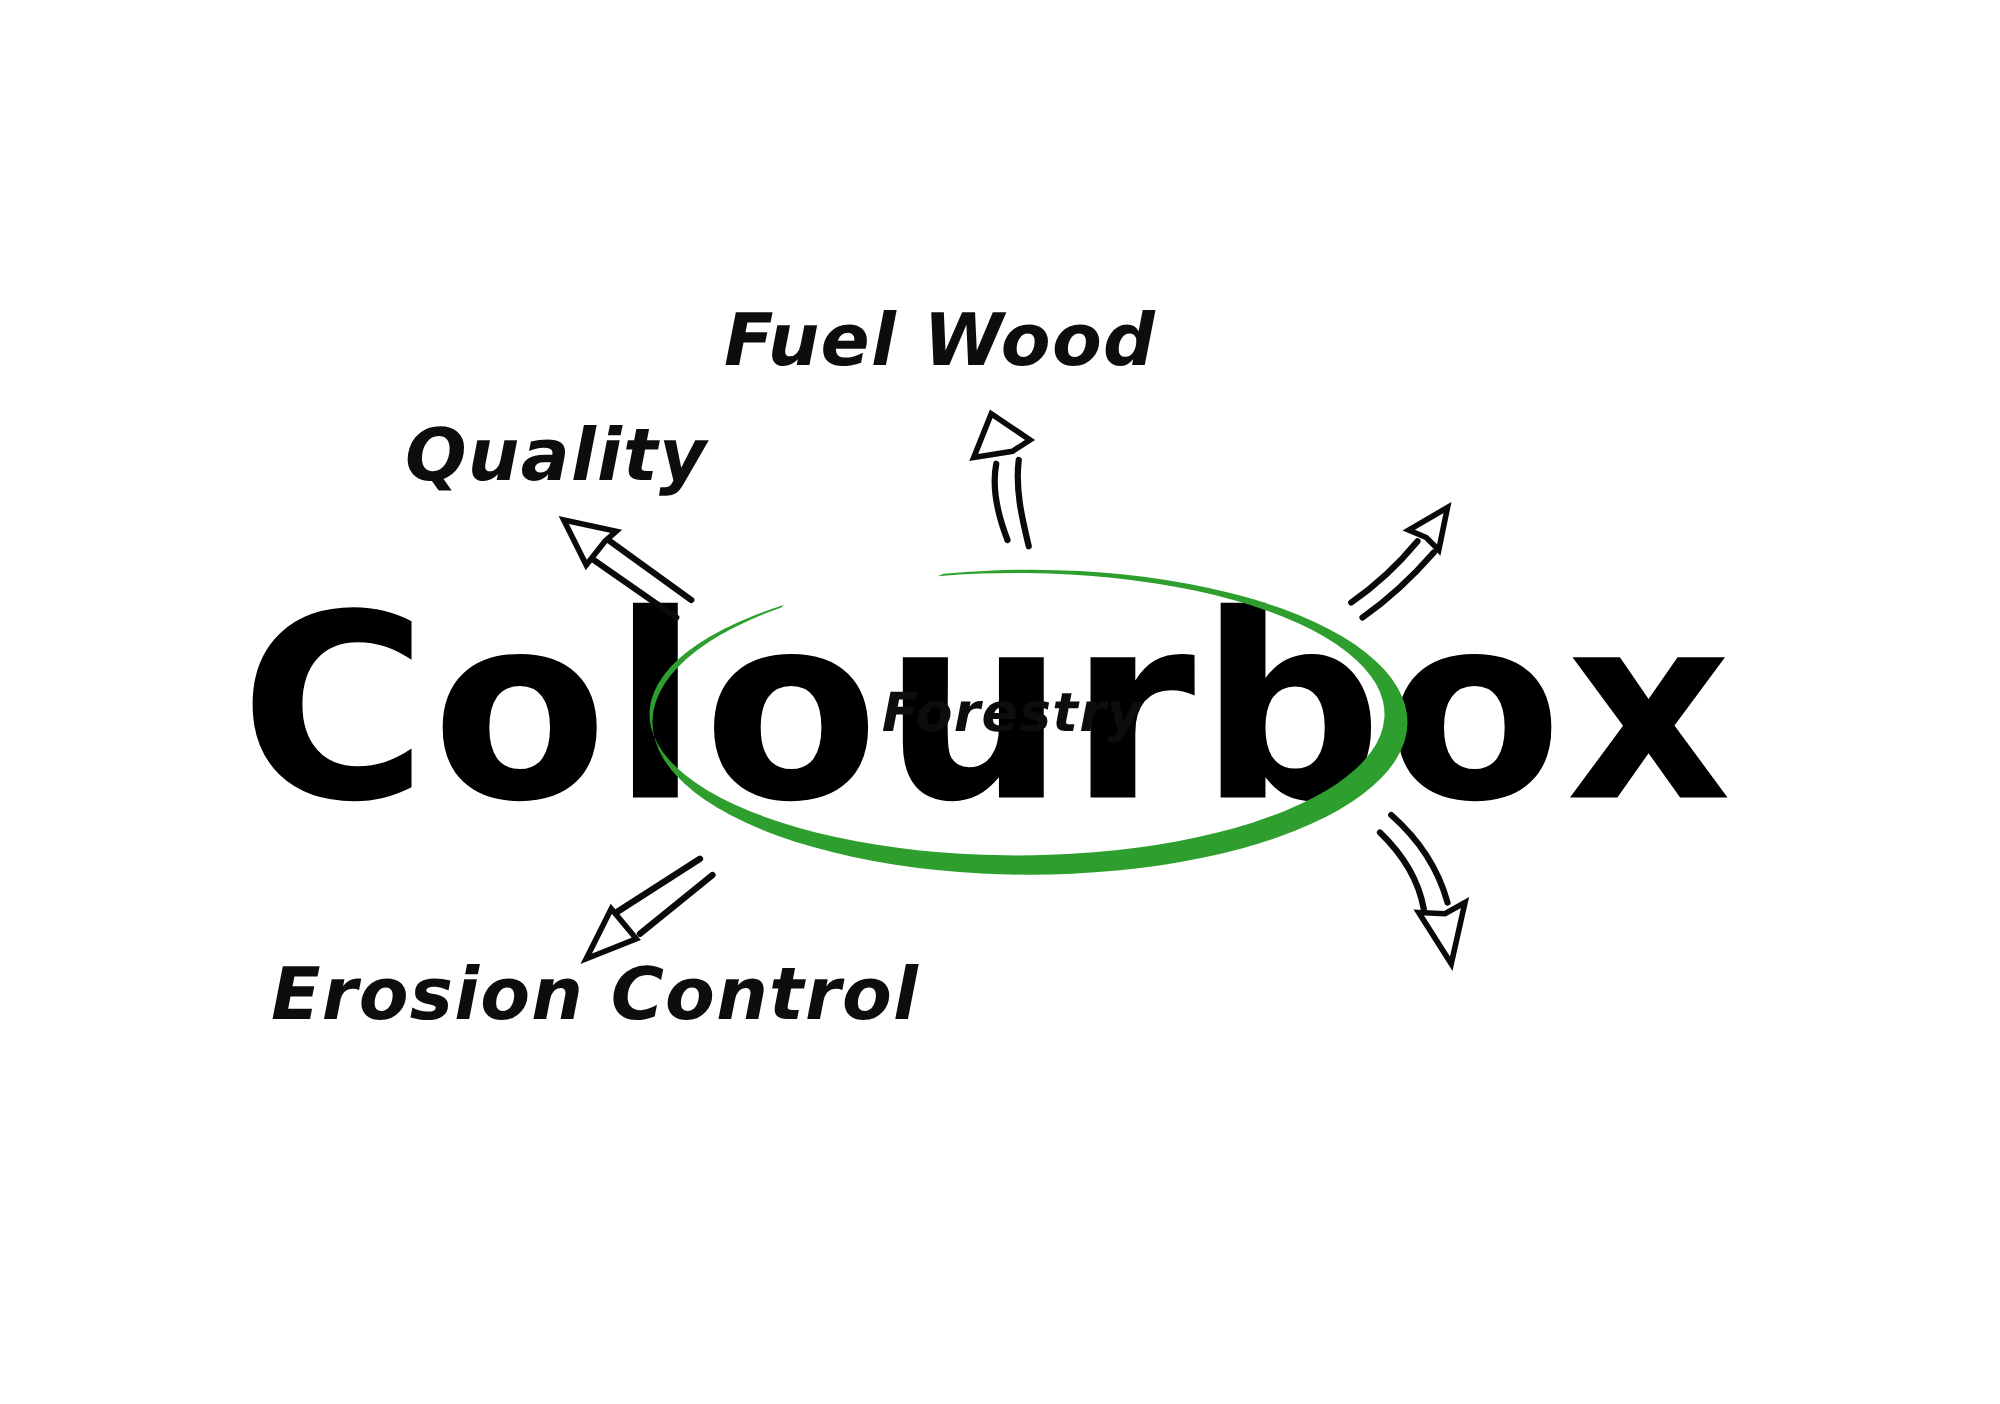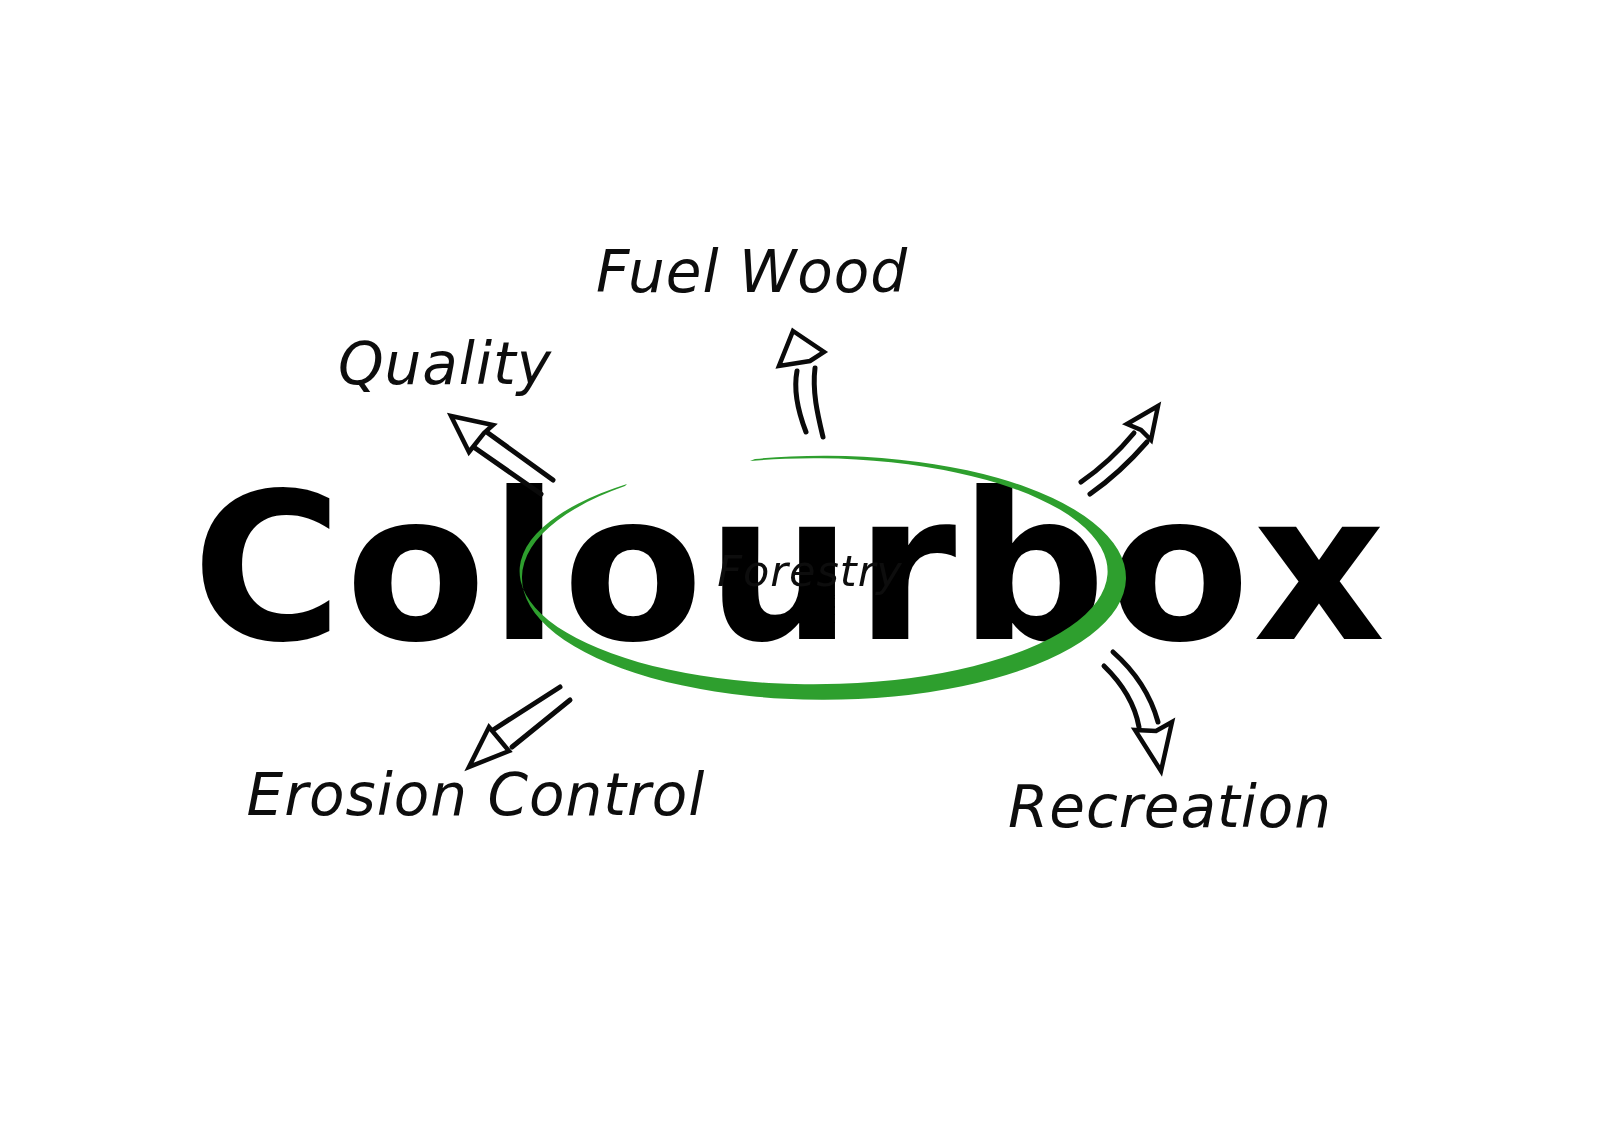--- a/index.html
+++ b/index.html
@@ -25,21 +25,21 @@
   }
   svg.diagram-canvas{
     position:absolute;inset:0;
     z-index:1;
   }
   .node-label{
     position:absolute;
     transform:translate(-50%,-50%);
     font-family:"DejaVu Sans", sans-serif;
     font-style:italic;
-    font-weight:400;
+    font-weight:700;
     font-size:58px;
     letter-spacing:1px;
     color:#0d0d0d;
     white-space:nowrap;
     z-index:2;
   }
   .center-label{ font-size:43px; }
   .lbl-fuel-wood      { left:752px;  top:272px; }
   .lbl-timber         { left:445px;  top:364px; }
   .lbl-water-quality  { left:1128px; top:367px; }
@@ -97,15 +97,14 @@
 
   <div class="node-label lbl-fuel-wood">Fuel Wood</div>
 
   <div class="node-label lbl-timber">Quality</div>
 
 
   <div class="node-label center-label lbl-forestry">Forestry</div>
 
   <div class="node-label lbl-erosion-control">Erosion Control</div>
 
-  <div class="node-label lbl-recreation">Recreation</div>
 
 </div>
 
 </body></html>

